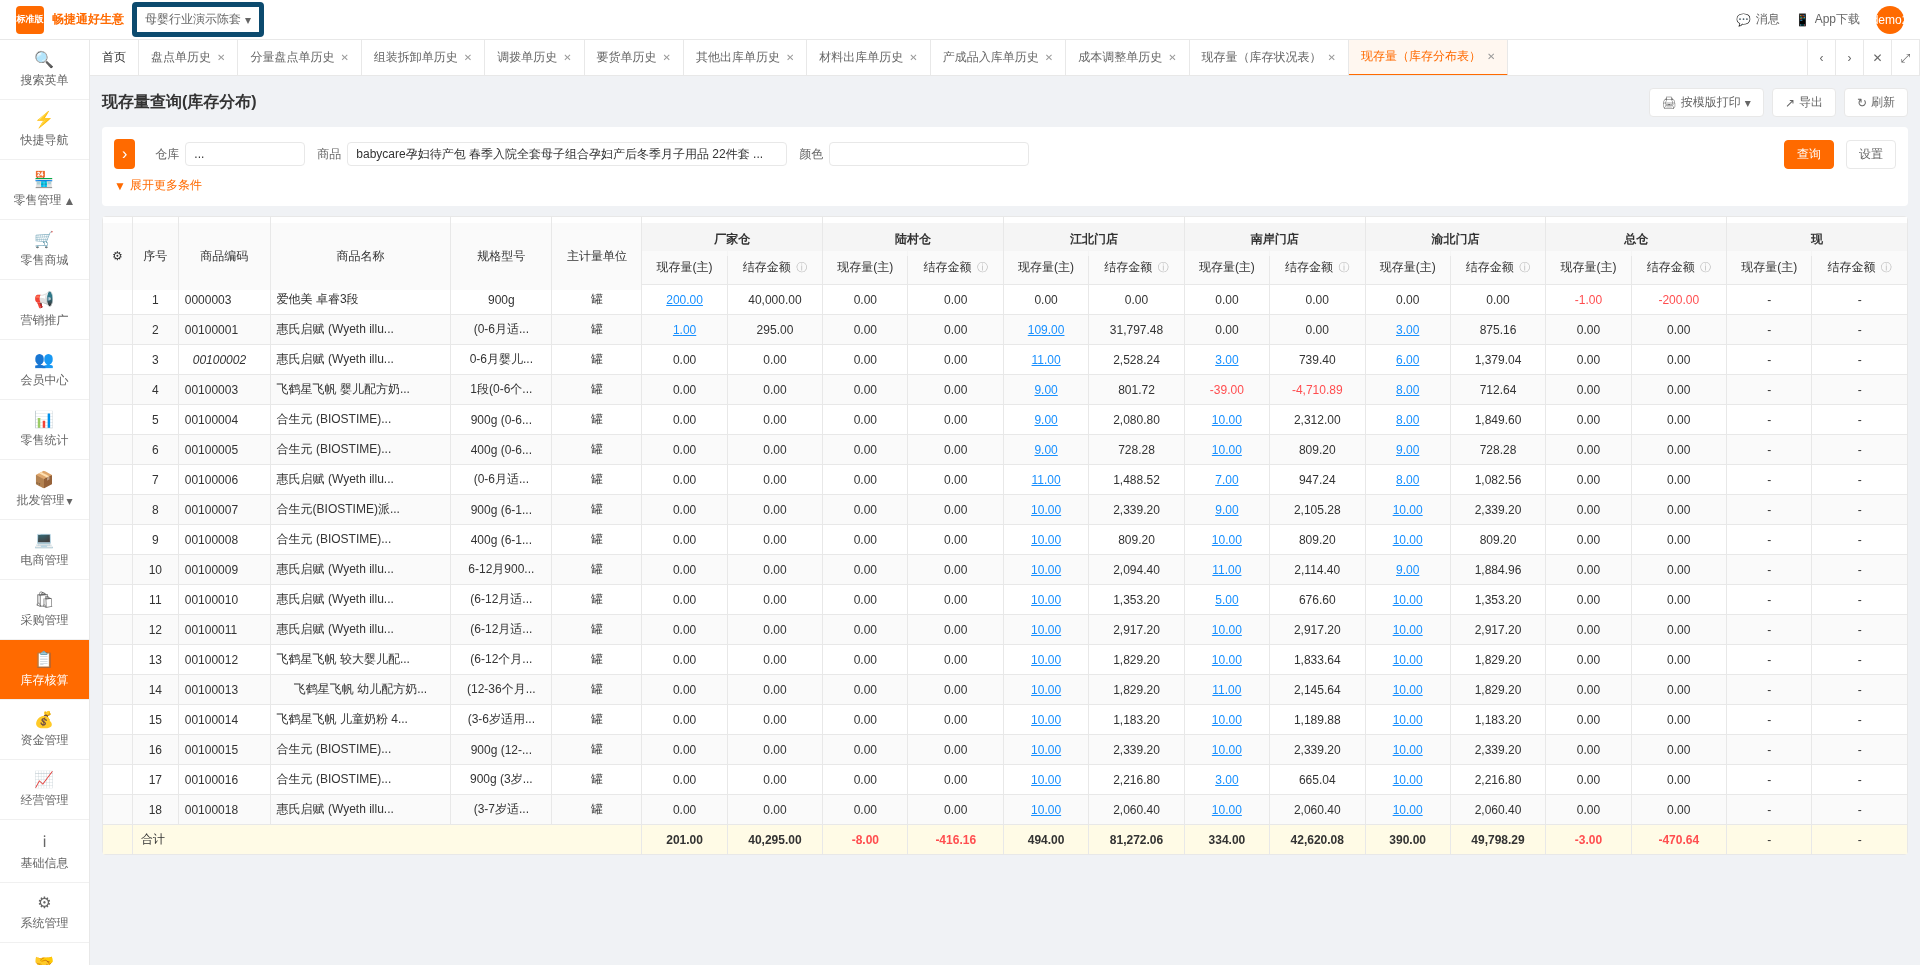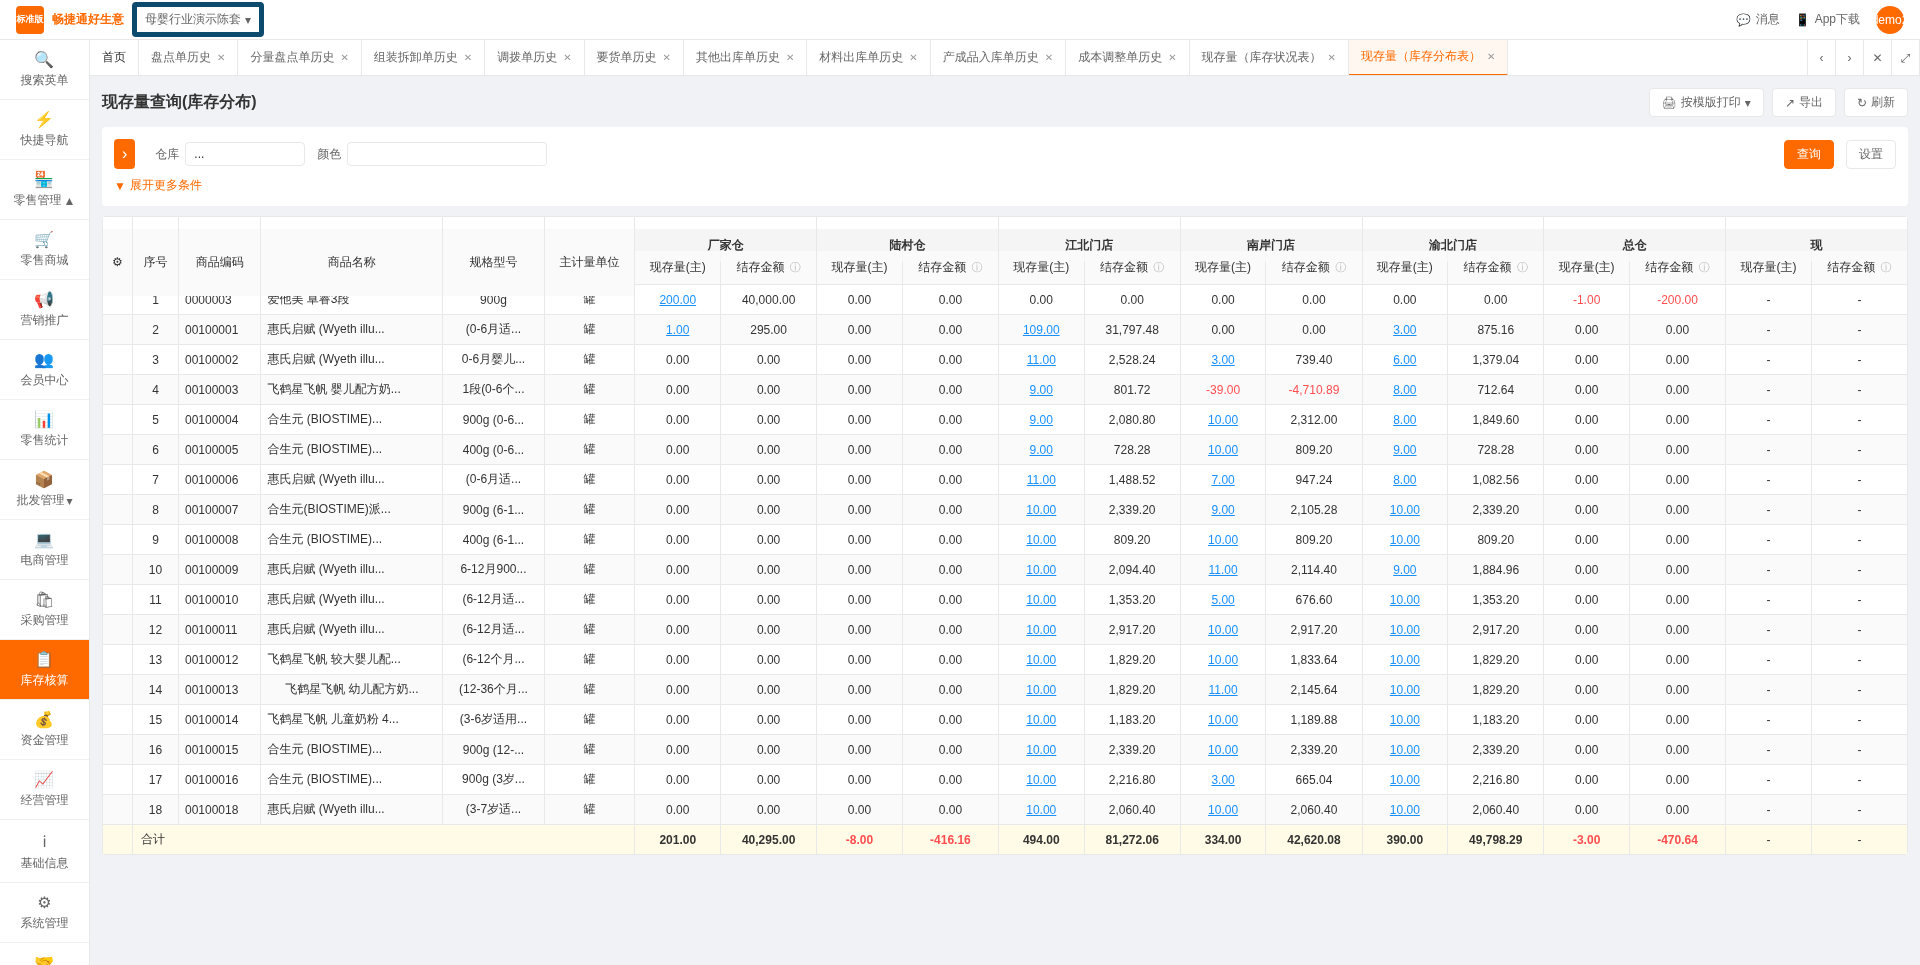--- a/index.html
+++ b/index.html
@@ -139,21 +139,21 @@
     table { width: 100%; border-collapse: collapse; min-width: 1600px; }
     th {
       background: #fafafa;
       border: 1px solid #e8e8e8;
       padding: 8px 6px;
       text-align: center;
       color: #333;
       font-weight: 500;
       white-space: nowrap;
       position: sticky;
-      top: 12px;
+      top: 6px;
       z-index: 10;
     }
     td {
       border: 1px solid #e8e8e8;
       padding: 6px;
       text-align: center;
       color: #333;
       white-space: nowrap;
     }
     tr:nth-child(even) td { background: #fafafa; }
@@ -352,20 +352,24 @@
 
   <div class="filter-area">
     <div class="filter-row">
       <button class="orange-expand-btn">›</button>
 
       <div class="filter-item">
         <span class="filter-label">仓库</span>
         <input class="filter-input" type="text" value="..." style="width: 100px;" placeholder="...">
       </div>
 
+      <div class="filter-item">
+        <span class="filter-label">商品</span>
+        <input class="filter-input filter-input-wide" type="text" value="babycare孕妇待产包 春季入院全套母子组合孕妇产后冬季月子用品 22件套 ..." style="width: 440px;">
+      </div>
 
       <div class="filter-item">
         <span class="filter-label">颜色</span>
         <input class="filter-input" type="text" style="width: 200px;" value="">
       </div>
 
       <button class="btn btn-primary" style="margin-left:auto;">
         <span>查询</span>
       </button>
       <button class="btn">
@@ -463,21 +467,21 @@
             <td class="num-link">3.00</td>
             <td class="">875.16</td>
             <td class="">0.00</td>
             <td class="">0.00</td>
             <td>-</td>
             <td>-</td>
           </tr>
           <tr>
             <td></td>
     <td>3</td>
-    <td style="text-align:left;padding-left:6px;">00100002</td>
+    <td style="text-align:left;padding-left:14px;font-style:italic;">00100002</td>
     <td style="text-align:left;padding-left:6px;">惠氏启赋 (Wyeth illu...</td>
     <td>0-6月婴儿...</td>
     <td>罐</td>
             <td class="">0.00</td>
             <td class="">0.00</td>
             <td class="">0.00</td>
             <td class="">0.00</td>
             <td class="num-link">11.00</td>
             <td class="">2,528.24</td>
             <td class="num-link">3.00</td>

